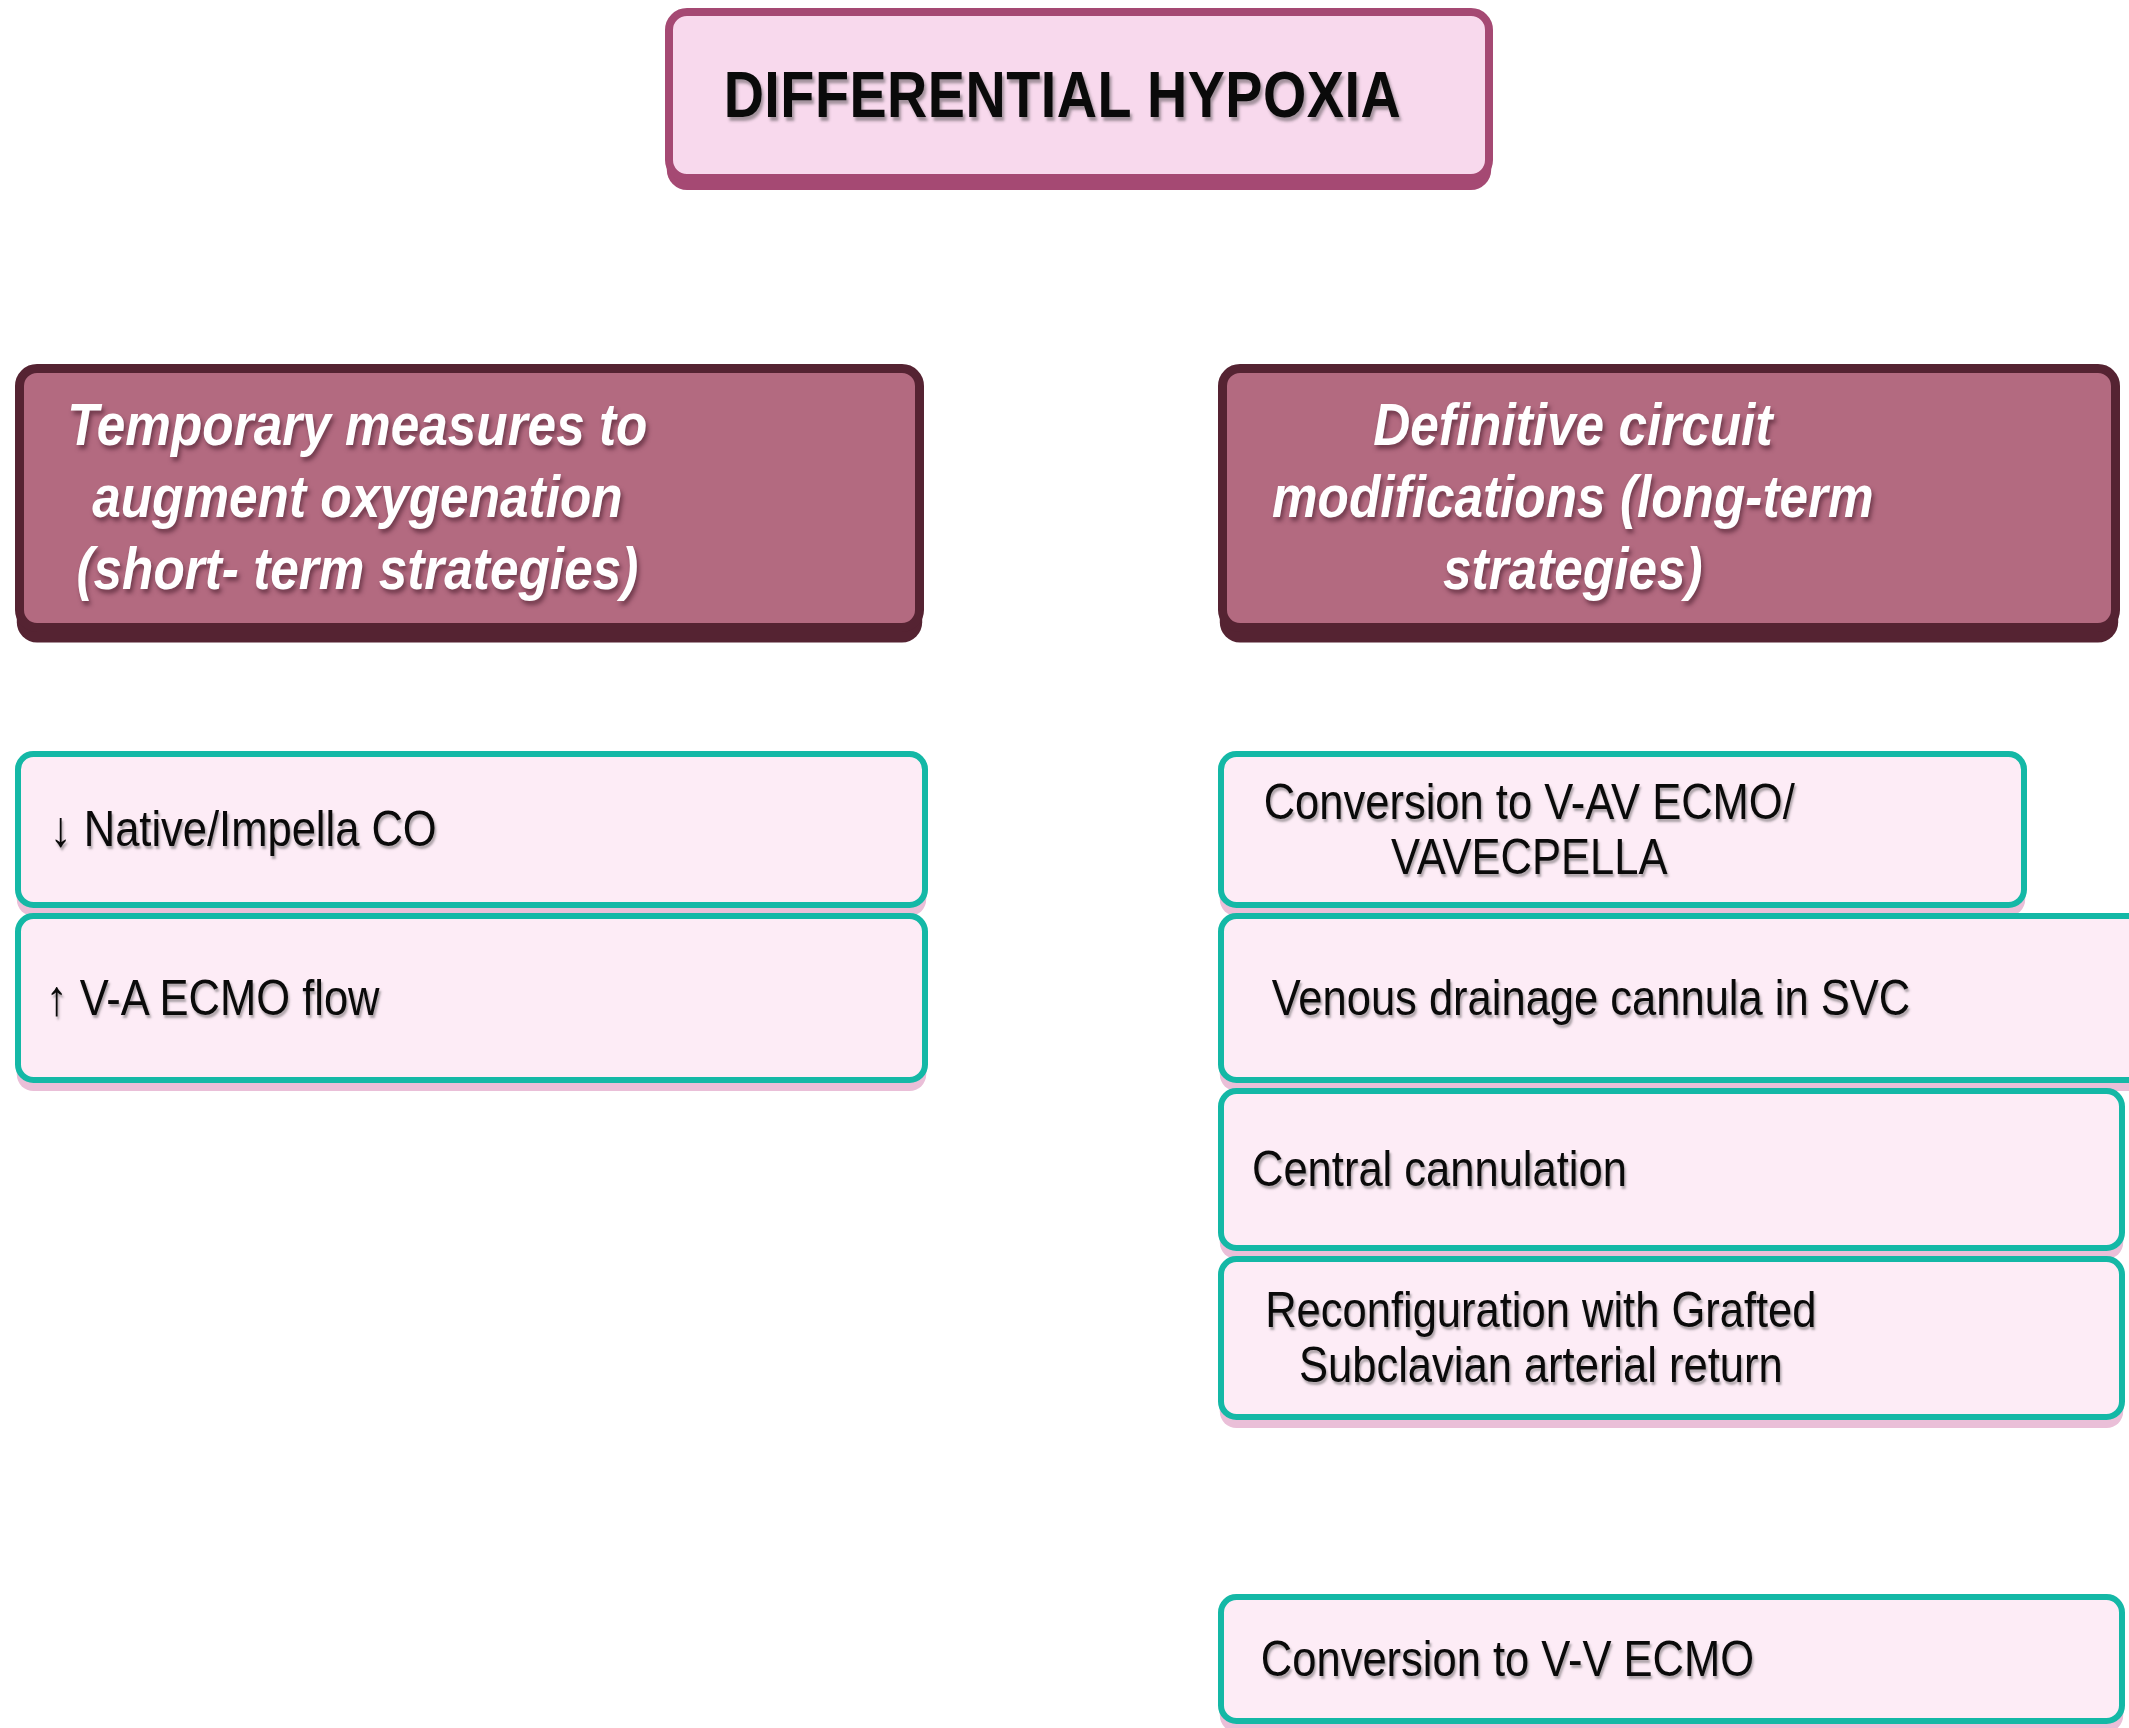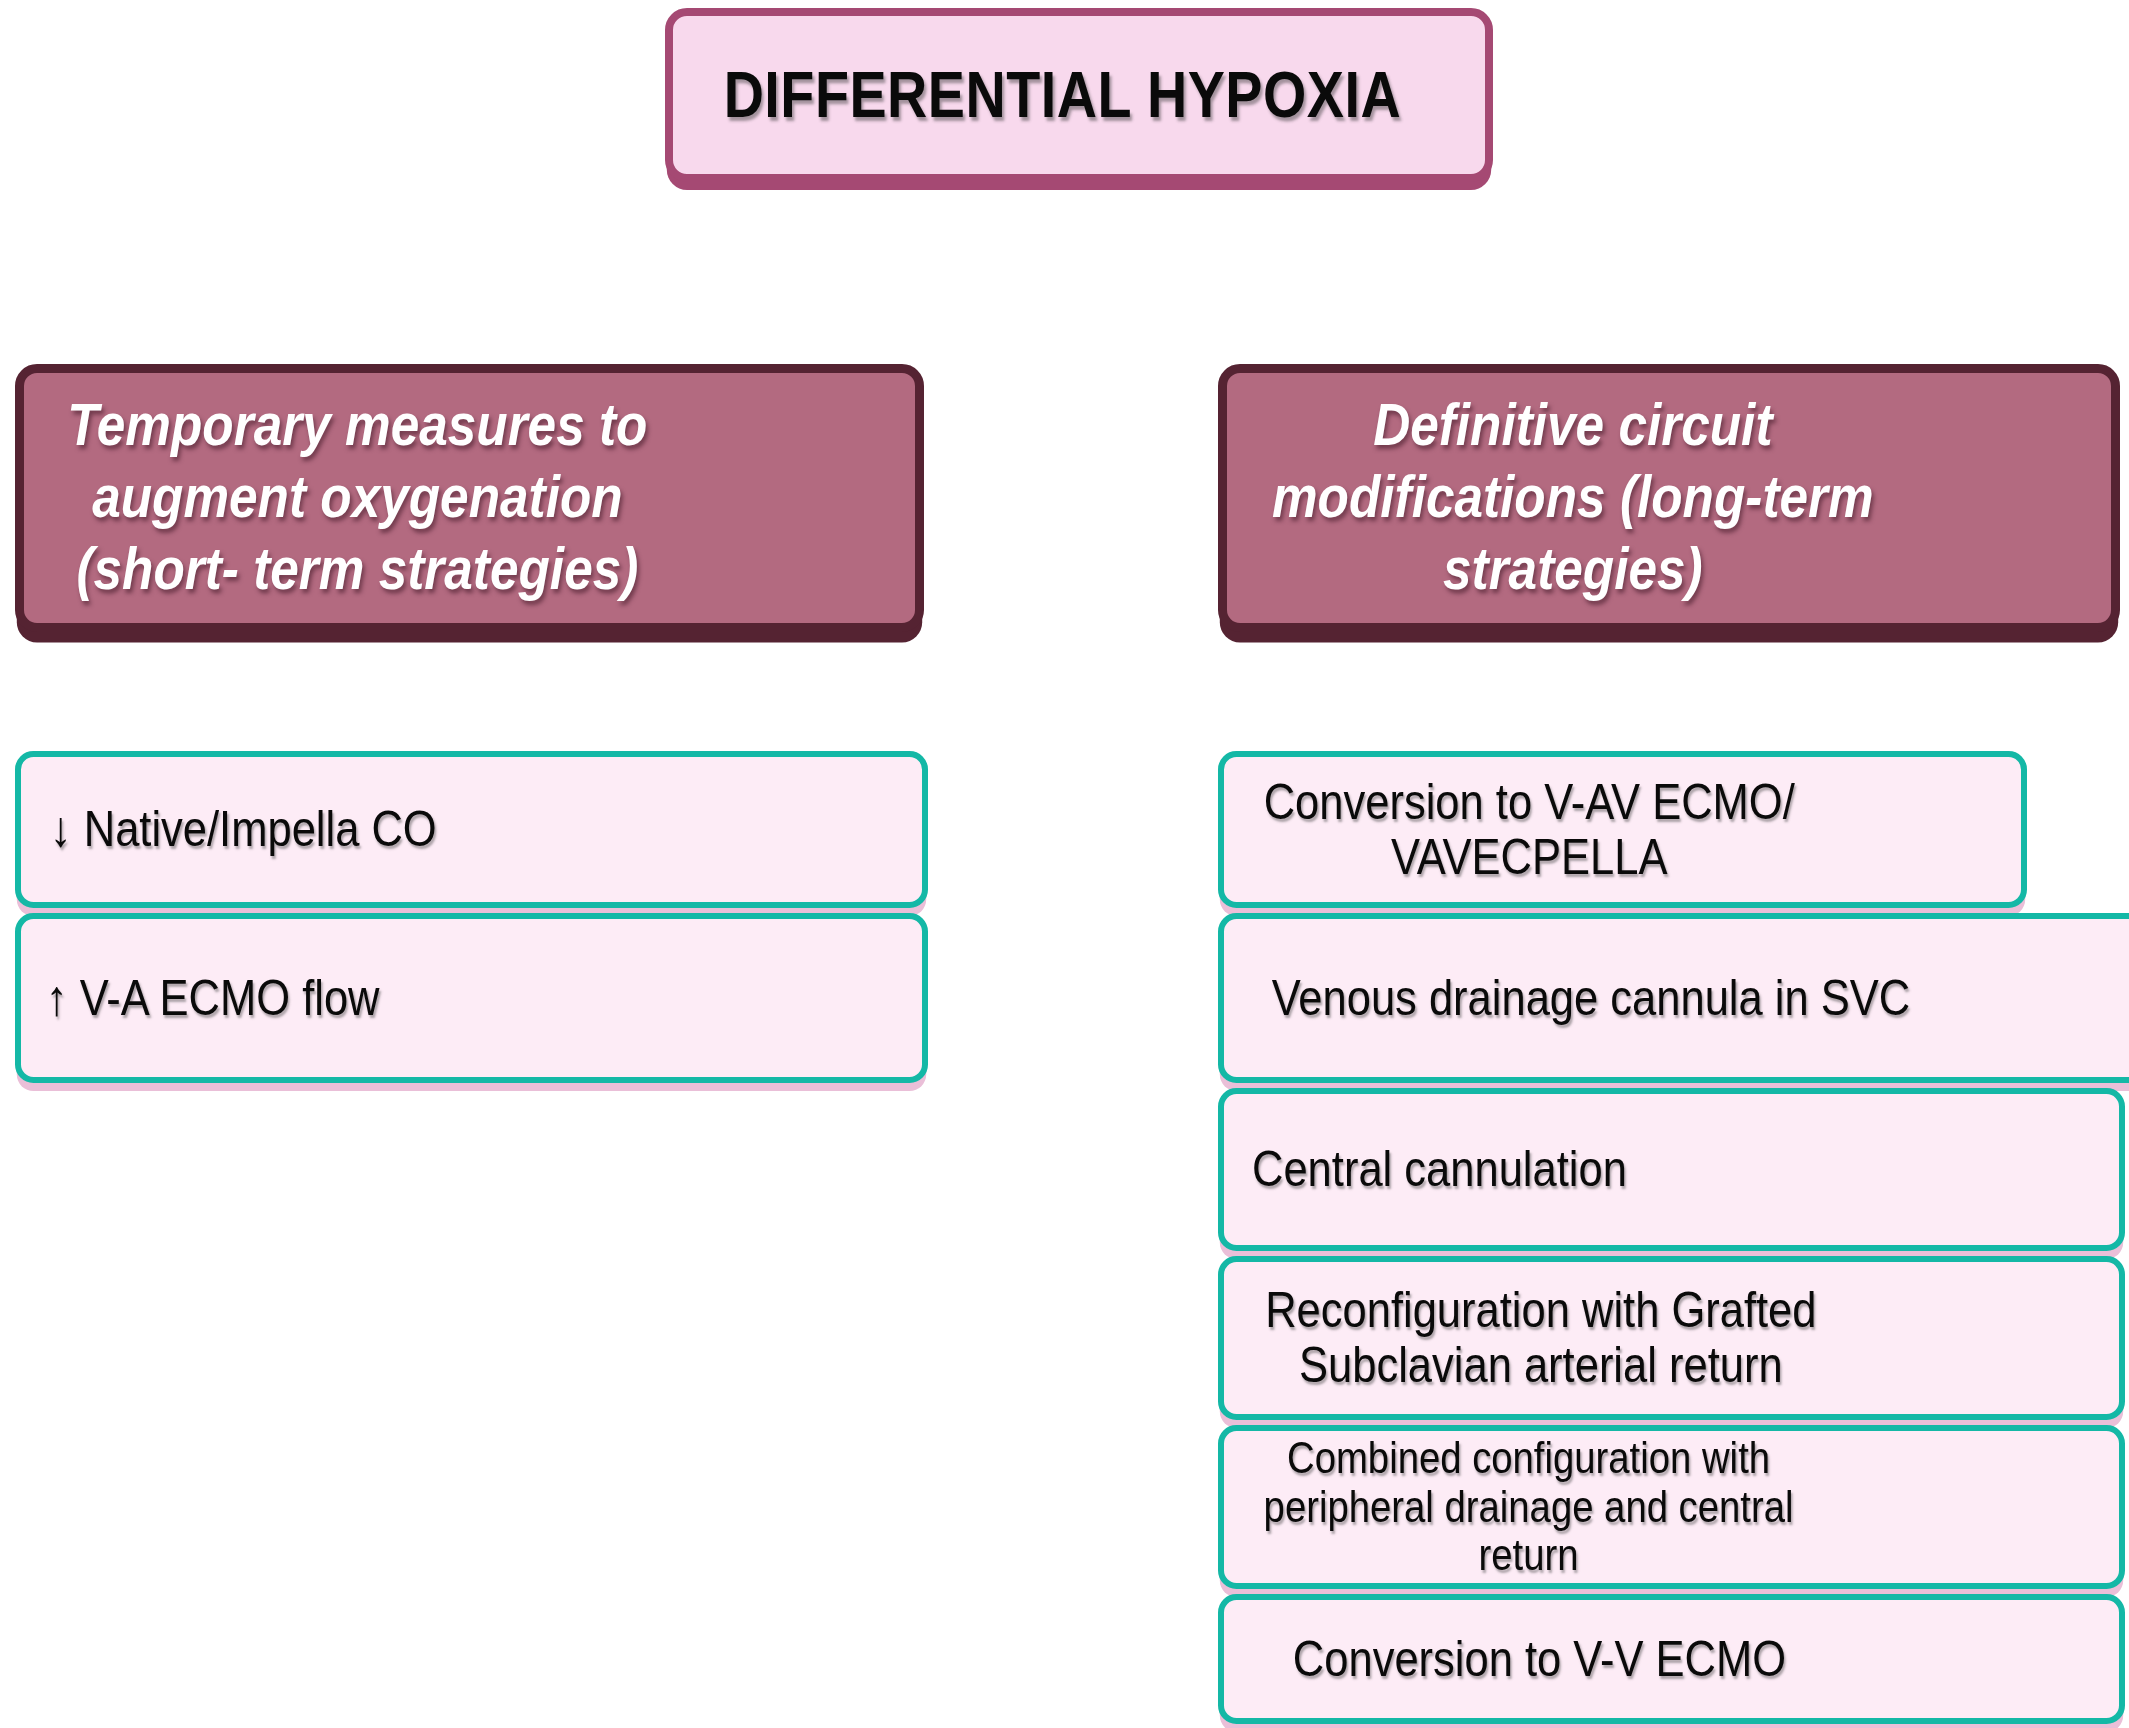--- a/index.html
+++ b/index.html
@@ -82,21 +82,21 @@
 
   #li1 { left: 15.3px; top: 735px; width: 913px; height: 157px; }
   #li2 { left: 15.3px; top: 897px; width: 913px; height: 170px; }
   #li3 { left: 15.3px; top: 1072px; width: 913px; height: 169px; }
 
   #ri1 { left: 1218px; top: 735px; width: 809px; height: 157px; }
   #ri2 { left: 1218px; top: 897px; width: 978px; height: 170px; }
   #ri3 { left: 1218px; top: 1072px; width: 907px; height: 163px; }
   #ri4 { left: 1218px; top: 1240px; width: 907px; height: 164px; }
   #ri5 { left: 1218px; top: 1409px; width: 907px; height: 164px; }
-  #ri6 { left: 1218px; top: 1578px; width: 907px; height: 130px; padding-left: 32px; }
+  #ri6 { left: 1218px; top: 1578px; width: 907px; height: 130px; }
 </style>
 </head>
 <body>
 
 <div id="canvas">
 
   <div class="box title-box" id="box-title">
     <span class="txt title-text">DIFFERENTIAL HYPOXIA</span>
   </div>
 
@@ -126,23 +126,18 @@
   <div class="box item-box" id="ri2">
     <span class="txt item-text">Venous drainage cannula in SVC</span>
   </div>
   <div class="box item-box" id="ri3">
     <span class="txt item-text">Central cannulation</span>
   </div>
   <div class="box item-box" id="ri4">
     <span class="txt item-text">Reconfiguration with Grafted
 Subclavian arterial return</span>
   </div>
-  <div class="box item-box" id="ri5">
-    <span class="txt item-text tight">Combined configuration with
-peripheral drainage and central
-return</span>
-  </div>
   <div class="box item-box" id="ri6">
     <span class="txt item-text">Conversion to V-V ECMO</span>
   </div>
 
 </div>
 
 
 </body></html>

